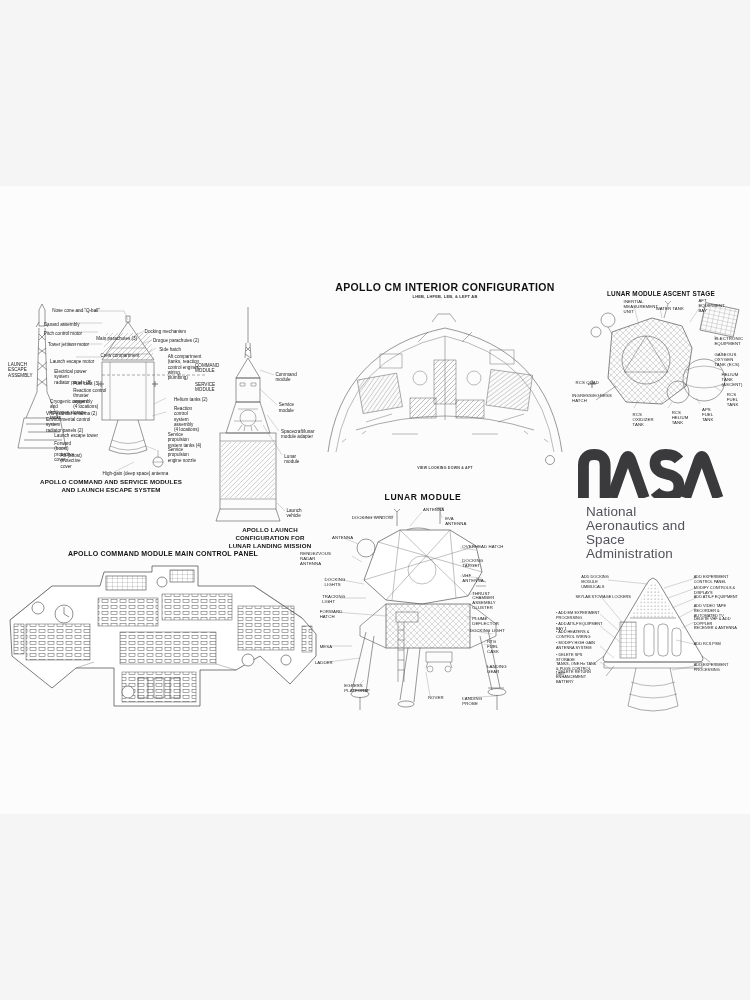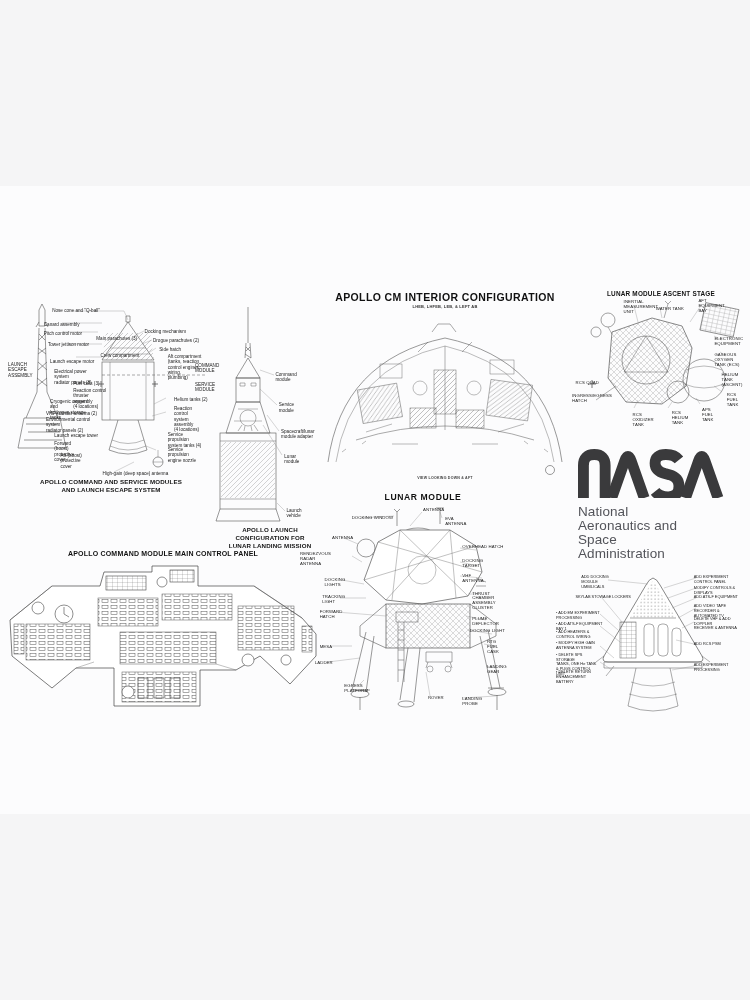--- a/index.html
+++ b/index.html
@@ -161,21 +161,21 @@
       <span class="callout" style="left: 58%; top: 40.5%; width: 18px;">Service
 module</span>
       <span class="callout" style="left: 60%; top: 51.5%; width: 32px;">Spacecraft/lunar
 module adapter</span>
       <span class="callout" style="left: 63%; top: 61.5%; width: 16px;">Lunar
 module</span>
       <span class="callout" style="left: 65%; top: 83.5%; width: 16px;">Launch
 vehicle</span>
     </div>
 
-  <div class="sec s-cmint" style="left:322px;top:290px;width:246px;height:208px;">
+  <div class="sec s-cmint" style="left:322px;top:280px;width:246px;height:208px;">
     <div class="title-lg" style="top: 1px; white-space: pre-line;">APOLLO CM INTERIOR CONFIGURATION</div>
     <div class="title-sub" style="top: 14px; white-space: pre-line;">LHEB, LHFEB, LEB, &amp; LEFT AB</div>
     <svg width="246" height="164" viewBox="0 0 246 164" style="margin-top:22px;">
       <g stroke="#555" stroke-width="0.6" fill="none">
         <path d="M6,150 Q20,48 123,26 Q226,48 240,150"></path>
         <path d="M14,150 Q28,56 123,34 Q218,56 232,150" stroke-width="0.4"></path>
         <path d="M34,128 Q123,100 212,128" stroke-width="0.5"></path>
         <path d="M110,20 L116,12 L128,12 L134,20" stroke-width="0.5"></path>
         <path d="M96,40 L106,30 M140,40 L150,30" stroke-width="0.45"></path>
         <path d="M123,34 V118" stroke-width="0.45"></path>
@@ -258,21 +258,21 @@
       <span class="callout" style="left: 2%; top: 61%;">RCS QUAD</span>
     </div>
 
   <div class="sec s-nasa" style="left:578px;top:448px;width:170px;height:112px;">
     <svg class="nasa-logo-svg" width="152" height="50" viewBox="0 0 140 46" role="img">
       <path d="M5,46 V16 Q5,6 15,6 Q25,6 25,16 V46"></path>
       <path d="M31,46 L43,12 Q46,3.5 49,12 L61,46"></path>
       <path d="M93,11 Q89,6 81,6 Q71,6 71,14 Q71,21 80,23.5 L84,24.5 Q93,27 93,35 Q93,45 83,45 Q75,45 71,40"></path>
       <path d="M99,46 L111,12 Q114,3.5 117,12 L129,46"></path>
     </svg>
-    <div class="nasa-lines" style="white-space: pre-line;">National
+    <div class="nasa-lines" style="white-space: pre-line; margin-left: 8px;">National
 Aeronautics and
 Space
 Administration</div>
   </div>
 
   <div class="sec s-panel" style="left:2px;top:546px;width:322px;height:176px;">
     <div class="title-sm" style="top: 4px; font-size: 7px; white-space: pre-line;">APOLLO COMMAND MODULE MAIN CONTROL PANEL</div>
     <svg width="322" height="158" viewBox="0 0 322 158" style="margin-top:16px;">
       <g stroke="#444" stroke-width="0.7" fill="#ffffff">
         <path d="M8,58 L50,24 L98,24 L102,10 L150,10 L150,4 L196,4 L196,24 L252,24 L300,56 L314,72 L314,94 L288,122 L258,94 L234,108 L198,108 L198,144 L112,144 L112,106 L74,106 L50,126 L10,94 Z"></path>

